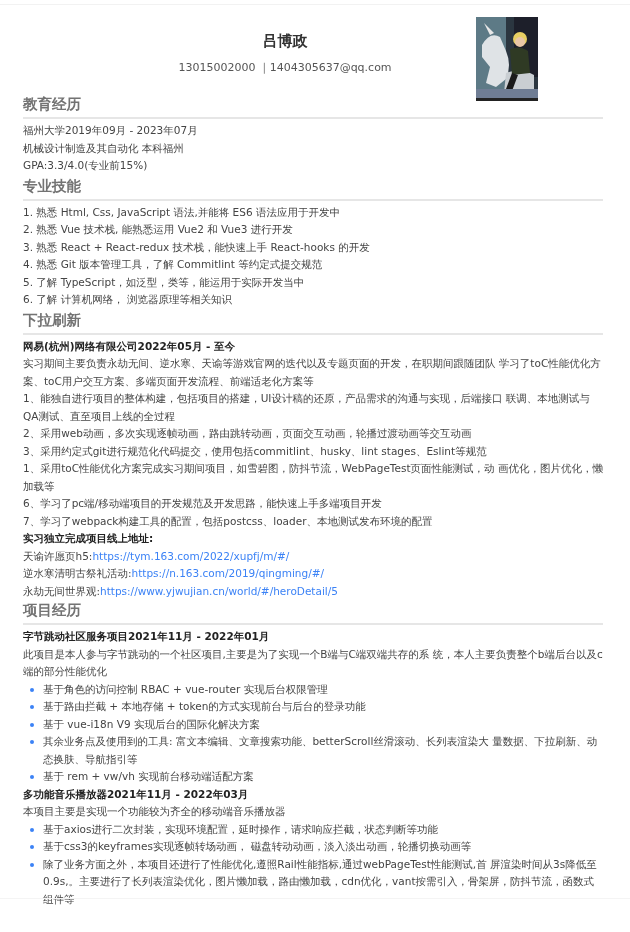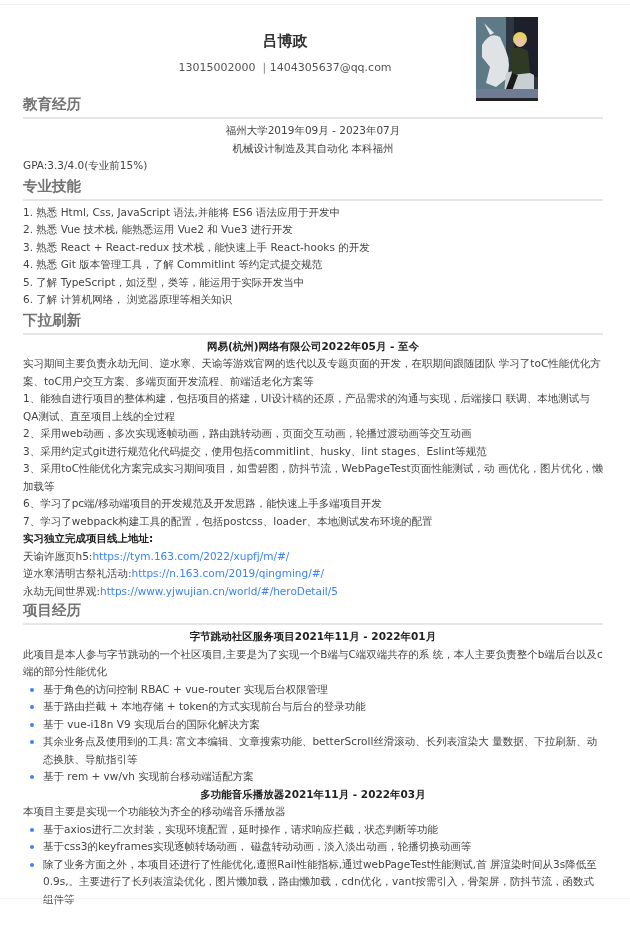--- a/index.html
+++ b/index.html
@@ -6,21 +6,21 @@
   html, body { width: 630px; height: 932px; background: #ffffff; overflow: hidden; }
   body { font-family: "DejaVu Sans", "Liberation Sans", sans-serif; color: #333; font-size: 10.5px; position: relative; }
   .topline { position: absolute; left: 0; top: 4px; width: 630px; height: 1px; background: #f2f2f2; }
   .header { position: absolute; left: 0; top: 0; width: 521px; height: 100px; }
   .name { position: absolute; left: 0; width: 570px; top: 32px; text-align: center; font-size: 15px; font-weight: bold; color: #333; }
   .contact { position: absolute; left: 0; width: 570px; top: 60px; text-align: center; font-size: 11px; color: #555; }
   .photo { position: absolute; left: 476px; top: 17px; width: 62px; height: 84px; overflow: hidden; border-bottom: 3px solid #222; }
   .content { position: absolute; left: 23px; top: 94px; width: 580px; }
   .sec-title { font-size: 14.5px; font-weight: bold; color: #737373; height: 21px; line-height: 21px; }
   .sec-rule { height: 2px; background: #e6e6e6; margin: 2px 0 3px 0; }
-  .row { display: flex; justify-content: center; line-height: 17.5px; font-size: 10.5px; }
+  .row { display: flex; justify-content: flex-start; line-height: 17.5px; font-size: 10.5px; }
   .line { line-height: 17.5px; font-size: 10.5px; color: #444; }
   .bold { font-weight: bold; color: #222; }
   .link { color: #3b82f6; text-align: right; }
   ul.bul { list-style: none; }
   ul.bul li { position: relative; padding-left: 20px; line-height: 17.5px; color: #444; }
   ul.bul li::before { content: ""; position: absolute; left: 7px; top: 7px; width: 4px; height: 4px; border-radius: 50%; background: #3b82f6; }
   .bottomline { position: absolute; left: 0; top: 898px; width: 630px; height: 1px; background: #f4f4f4; }
 </style>
 </head>
 <body>
@@ -78,21 +78,21 @@
     <div class="sec-title">下拉刷新</div>
     <div class="sec-rule"></div>
     <div class="row">
       <span class="line bold">网易(杭州)网络有限公司</span>
       <span class="line bold">2022年05月 - 至今</span>
     </div>
     <div class="line">实习期间主要负责永劫无间、逆水寒、天谕等游戏官网的迭代以及专题页面的开发，在职期间跟随团队 学习了toC性能优化方案、toC用户交互方案、多端页面开发流程、前端适老化方案等</div>
     <div class="line">1、能独自进行项目的整体构建，包括项目的搭建，UI设计稿的还原，产品需求的沟通与实现，后端接口 联调、本地测试与QA测试、直至项目上线的全过程</div>
     <div class="line">2、采用web动画，多次实现逐帧动画，路由跳转动画，页面交互动画，轮播过渡动画等交互动画</div>
     <div class="line">3、采用约定式git进行规范化代码提交，使用包括commitlint、husky、lint stages、Eslint等规范</div>
-    <div class="line">3、采用toC性能优化方案完成实习期间项目，如雪碧图，防抖节流，WebPageTest页面性能测试，动 画优化，图片优化，懒加载等</div>
+    <div class="line">1、采用toC性能优化方案完成实习期间项目，如雪碧图，防抖节流，WebPageTest页面性能测试，动 画优化，图片优化，懒加载等</div>
     <div class="line">6、学习了pc端/移动端项目的开发规范及开发思路，能快速上手多端项目开发</div>
     <div class="line">7、学习了webpack构建工具的配置，包括postcss、loader、本地测试发布环境的配置</div>
     <div class="line bold">实习独立完成项目线上地址:</div>
     <div class="line">
       <span>天谕许愿页h5:</span><span class="link">https://tym.163.com/2022/xupfj/m/#/</span>
     </div>
     <div class="line">
       <span>逆水寒清明古祭礼活动:</span><span class="link">https://n.163.com/2019/qingming/#/</span>
     </div>
     <div class="line">

